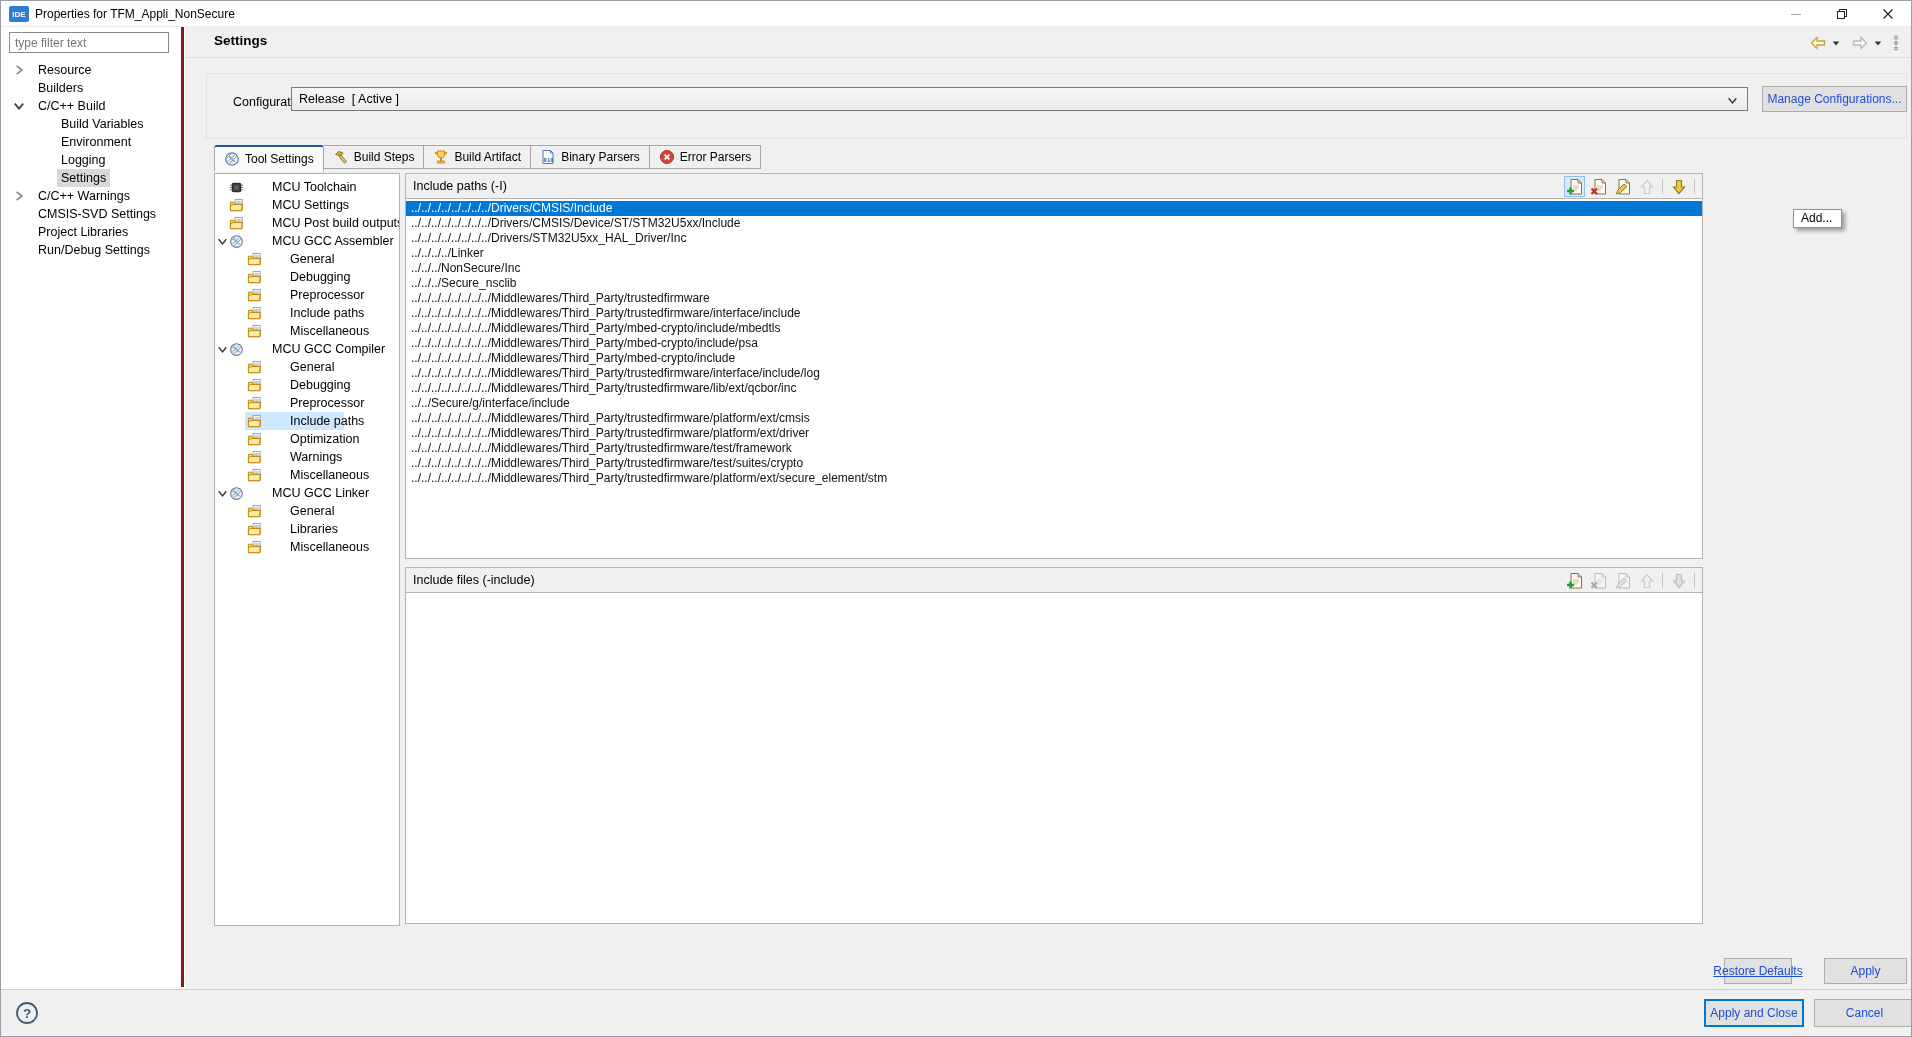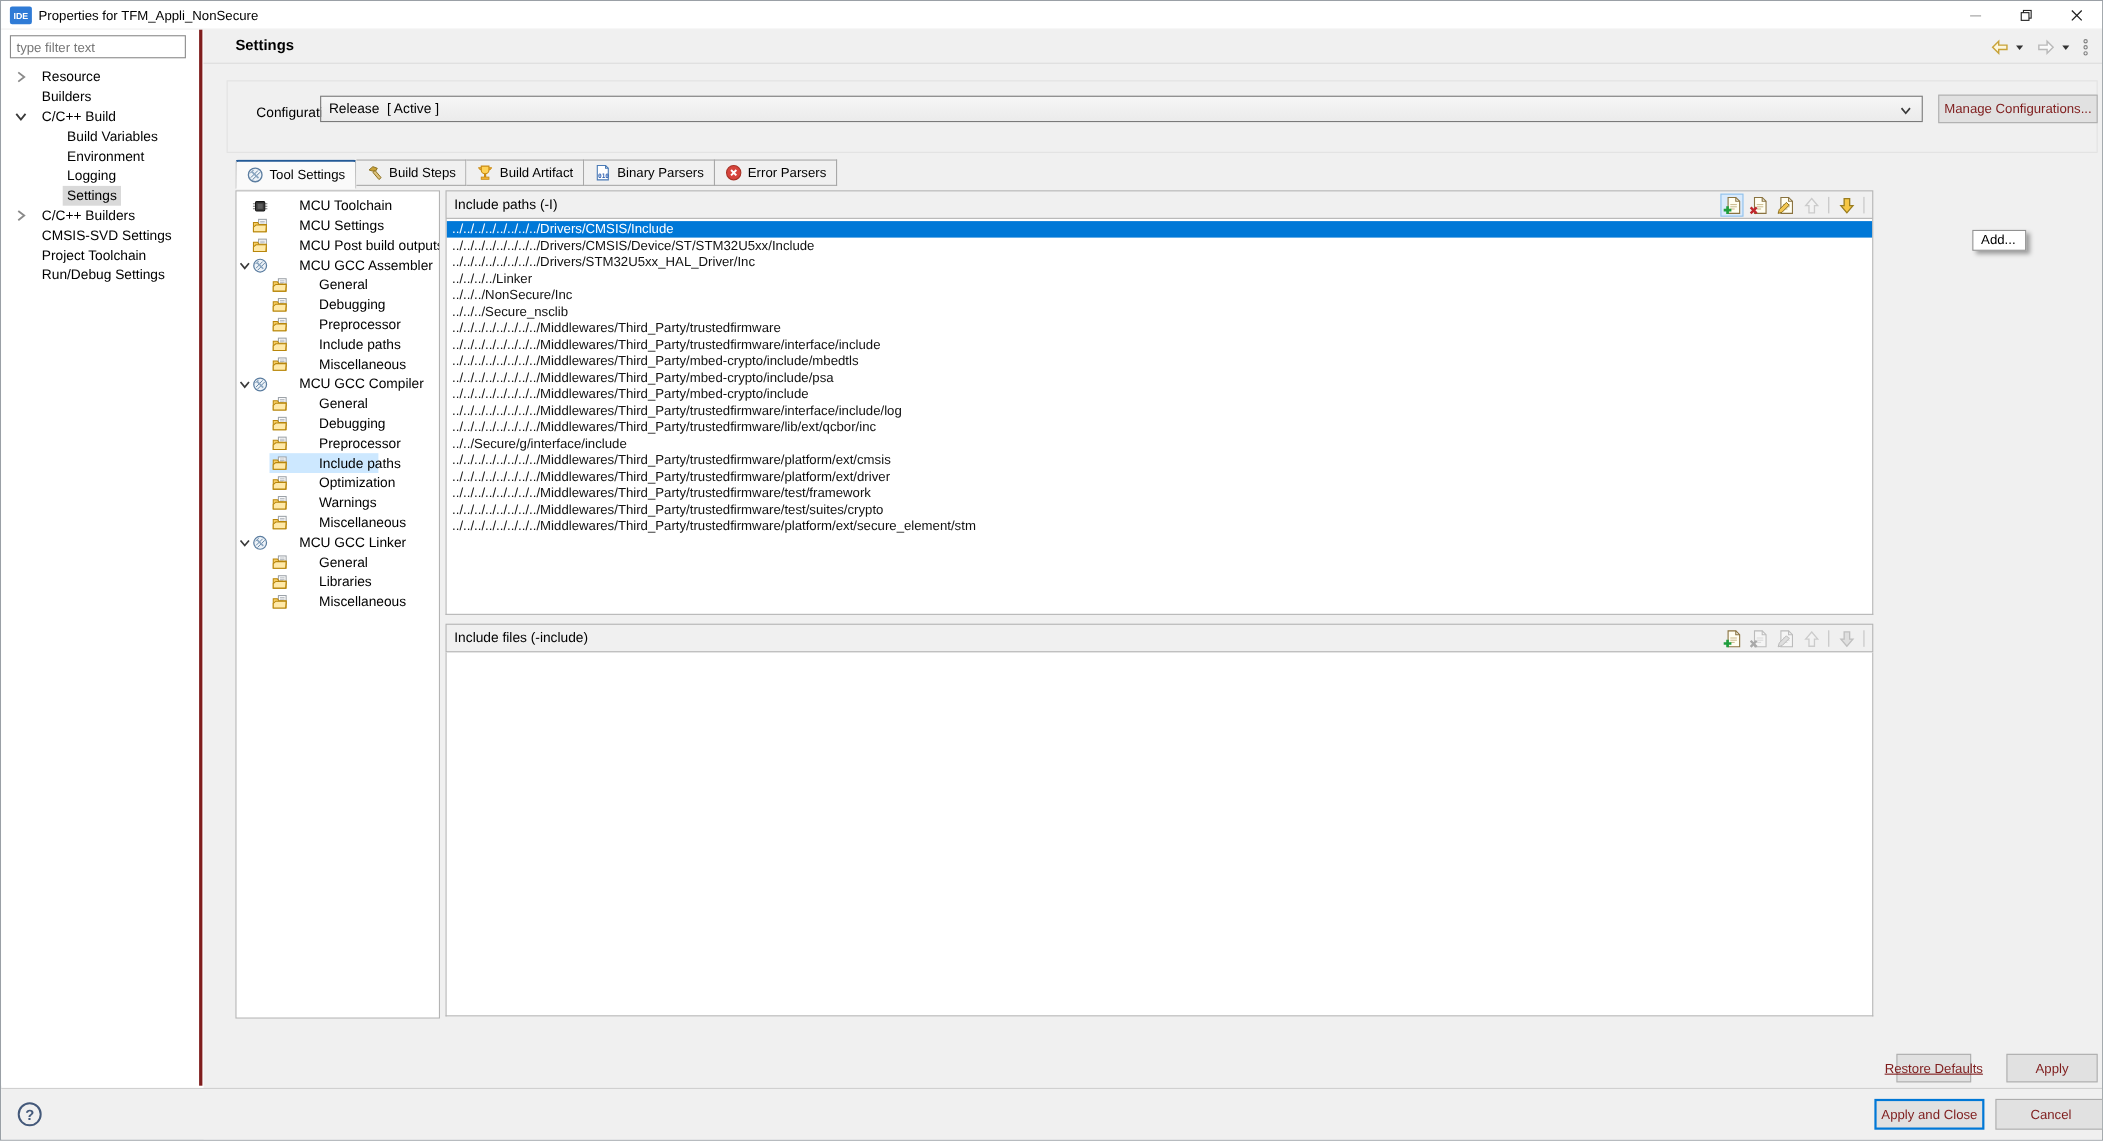--- a/index.html
+++ b/index.html
@@ -39,21 +39,21 @@
   .nav-icons { position:absolute; right:12px; top:7px; display:flex; align-items:center; gap:5px; }
   .nav-btn { display:flex; align-items:center; justify-content:center; }
   .hdr-divider { position:absolute; left:0; right:0; top:30px; height:1px; background:#dcdcdc; }
 
   .config-box { position:absolute; left:21px; top:46px; width:1701px; height:66px; border:1px solid #e2e2e2; }
   .config-label { position:absolute; left:48px; top:63px; line-height:24px; font-size:12.5px; }
   .combo { position:absolute; left:106px; top:60px; width:1457px; height:24px;
            background:linear-gradient(#f6f6f6,#ebebeb); border:1px solid #7a7a7a; display:flex; align-items:center; }
   .combo-value { padding-left:7px; white-space:pre; font-size:12.5px; }
   .combo-arrow { position:absolute; right:9px; top:7px; width:11px; height:11px; }
-  .btn { background:#e1e1e1; border:1px solid #adadad; font-family:inherit; font-size:12px; color:#7f1d1d;
+  .btn { background:#e1e1e1; border:1px solid #adadad; font-family:inherit; font-size:12px; color:#1d4ed8;
          display:flex; align-items:center; justify-content:center; cursor:default; white-space:nowrap; }
   .manage-btn { position:absolute; left:1577px; top:59px; width:145px; height:26px; }
 
   
   .tabs { position:absolute; left:29px; top:118px; display:flex; align-items:flex-start; }
   .tab { display:flex; align-items:center; gap:5px; height:24px; padding:0 9px; background:#f0f0f0;
          border:1px solid #a8a8a8; border-left:none; font-size:12px; }
   .tab:first-child { border-left:1px solid #a8a8a8; }
   .tab.active { height:27px; background:#fafafa; border-top:2px solid #235a97; border-left:1px solid #a8a8a8;
                 border-bottom:1px solid #fafafa; border-radius:3px 3px 0 0; }
@@ -249,27 +249,27 @@
     <div class="s-row lvl1">
       <span class="s-lbl">Logging</span>
     </div>
     <div class="s-row lvl1">
       <span class="s-lbl sel">Settings</span>
     </div>
     <div class="s-row">
       <svg class="s-chev ic">
           <use href="#sy-chr"></use>
         </svg>
-      <span class="s-lbl">C/C++ Builders</span>
+      <span class="s-lbl">C/C++ Warnings</span>
     </div>
     <div class="s-row">
       <span class="s-lbl">CMSIS-SVD Settings</span>
     </div>
     <div class="s-row">
-      <span class="s-lbl">Project Toolchain</span>
+      <span class="s-lbl">Project Libraries</span>
     </div>
     <div class="s-row">
       <span class="s-lbl">Run/Debug Settings</span>
     </div>
   </div>
 </div>
 
 <div class="main">
   <div class="page-title">Settings</div>
 

